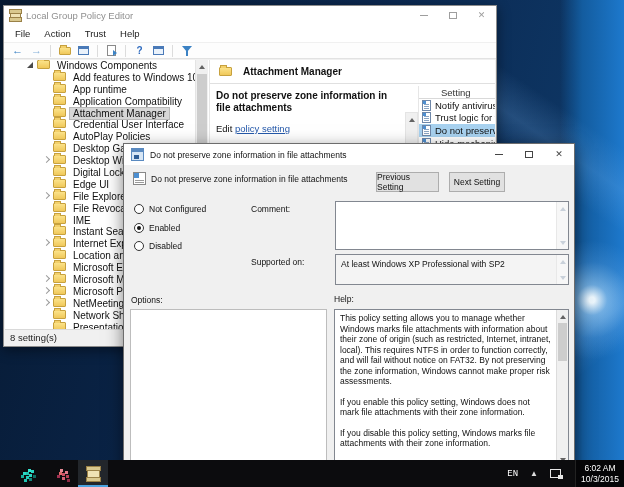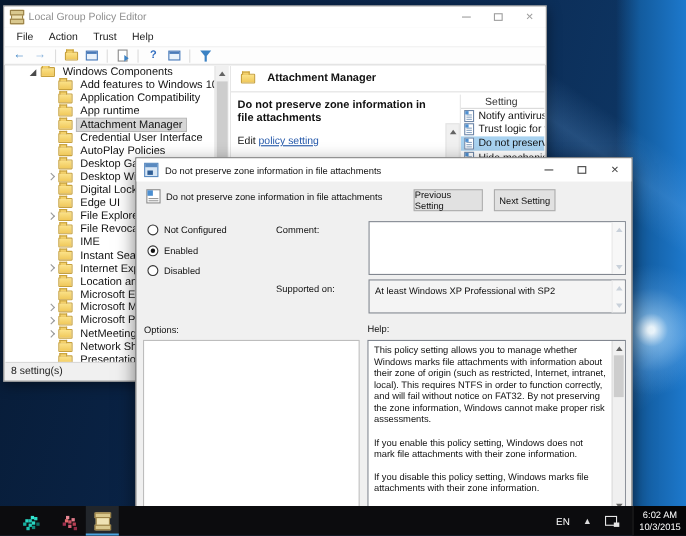--- a/index.html
+++ b/index.html
@@ -63,21 +63,21 @@
     border-top:3px solid transparent;border-bottom:3px solid transparent;border-left:4px solid #3b82c4;}
   .help-q{color:#2e6bbf;font-weight:bold;font-size:10px;}
   .funnel{position:relative;width:12px;height:12px;}
   .funnel::before{content:"";position:absolute;left:1px;top:1px;width:0;height:0;
     border-left:5px solid transparent;border-right:5px solid transparent;border-top:6px solid #3b82c4;}
   .funnel::after{content:"";position:absolute;left:5px;top:6px;width:2px;height:5px;background:#3b82c4;}
 
   .e-client{position:absolute;left:1px;right:1px;top:54px;bottom:17px;background:#fff;}
   
   .tree-pane{position:absolute;left:0;top:0;width:190px;bottom:0;background:#fff;overflow:hidden;}
-  .tree-row{display:flex;align-items:center;height:11.9px;white-space:nowrap;}
+  .tree-row{display:flex;align-items:flex-start;height:11.9px;white-space:nowrap;}
   .indent{flex:0 0 auto;}
   .expander{flex:0 0 12px;height:10px;position:relative;}
   .exp-open::before{content:"";position:absolute;left:2px;top:2px;width:0;height:0;
     border-bottom:6px solid #4a4a4a;border-left:6px solid transparent;}
   .exp-closed::before{content:"";position:absolute;left:3px;top:2px;width:4px;height:4px;
     border-top:1px solid #9a9a9a;border-right:1px solid #9a9a9a;transform:rotate(45deg);}
   .folder-icon{flex:0 0 13px;height:9px;margin-right:4px;background:linear-gradient(#fbe289,#f0c85a);
     border:1px solid #c7a13e;border-radius:1px;position:relative;}
   .folder-icon::before{content:"";position:absolute;top:-3px;left:0;width:5px;height:2px;
     background:#f3d06a;border:1px solid #c7a13e;border-bottom:none;}
@@ -171,21 +171,21 @@
   .pix{position:relative;width:3px;height:3px;}
   .pix-teal{background:#2ad8c4;box-shadow:3px 0 #1fc4b2,6px 2px #2ad8c4,-2px 3px #18b0a0,3px 4px #23cdb9,
     8px -2px #2ad8c4,6px 6px #10897c,1px 7px #1fc4b2,10px 3px #0e6e64,5px -3px #35e5d1;}
   .pix-red{background:#e06a6a;box-shadow:3px 1px #c94f63,6px -1px #e07a8a,-2px 3px #a03050,3px 5px #d45f73,
     7px 3px #b84055,1px -3px #e88a96,8px 7px #8f2a44;}
   .tb-scrollicon{width:13px;height:16px;position:relative;background:#efe2b4;border:1px solid #9a8147;}
   .tb-scrollicon::before,.tb-scrollicon::after{content:"";position:absolute;left:-2px;right:-2px;height:3px;
     background:#d9c88e;border:1px solid #9a8147;}
   .tb-scrollicon::before{top:-1px;} .tb-scrollicon::after{bottom:-1px;}
   .tray{position:absolute;right:0;top:0;bottom:0;display:flex;align-items:center;}
-  .tray-lang{font-size:9px;color:#fff;margin-right:12px;}
+  .tray-lang{font-size:9px;color:#fff;margin-right:12px;font-family:Liberation Mono, monospace;}
   .tray-chevron{font-size:8px;color:#ddd;margin-right:12px;}
   .net-icon{width:13px;height:10px;position:relative;margin-right:12px;}
   .net-icon::before{content:"";position:absolute;left:0;top:0;width:9px;height:7px;border:1px solid #e6e6e6;}
   .net-icon::after{content:"";position:absolute;right:0;bottom:0;width:5px;height:4px;background:#e6e6e6;}
   .tray-clock{width:49px;height:27px;background:#050507;border-left:1px solid #222;
     display:flex;flex-direction:column;align-items:center;justify-content:center;}
   .clock-line{font-size:8.5px;color:#fff;line-height:10.5px;white-space:nowrap;}
 </style>
 </head>
 <body>
@@ -258,27 +258,27 @@
           <div class="tree-row">
             <span class="indent" style="width: 36px;"></span>
             <span class="expander"></span>
             <span class="folder-icon"></span>
             <span class="tree-label">Add features to Windows 10</span>
           </div>
           <div class="tree-row">
             <span class="indent" style="width: 36px;"></span>
             <span class="expander"></span>
             <span class="folder-icon"></span>
+            <span class="tree-label">App runtime</span>
+          </div>
+          <div class="tree-row">
+            <span class="indent" style="width: 36px;"></span>
+            <span class="expander"></span>
+            <span class="folder-icon"></span>
             <span class="tree-label">Application Compatibility</span>
-          </div>
-          <div class="tree-row">
-            <span class="indent" style="width: 36px;"></span>
-            <span class="expander"></span>
-            <span class="folder-icon"></span>
-            <span class="tree-label">App runtime</span>
           </div>
           <div class="tree-row">
             <span class="indent" style="width: 36px;"></span>
             <span class="expander"></span>
             <span class="folder-icon"></span>
             <span class="tree-label sel">Attachment Manager</span>
           </div>
           <div class="tree-row">
             <span class="indent" style="width: 36px;"></span>
             <span class="expander"></span>

